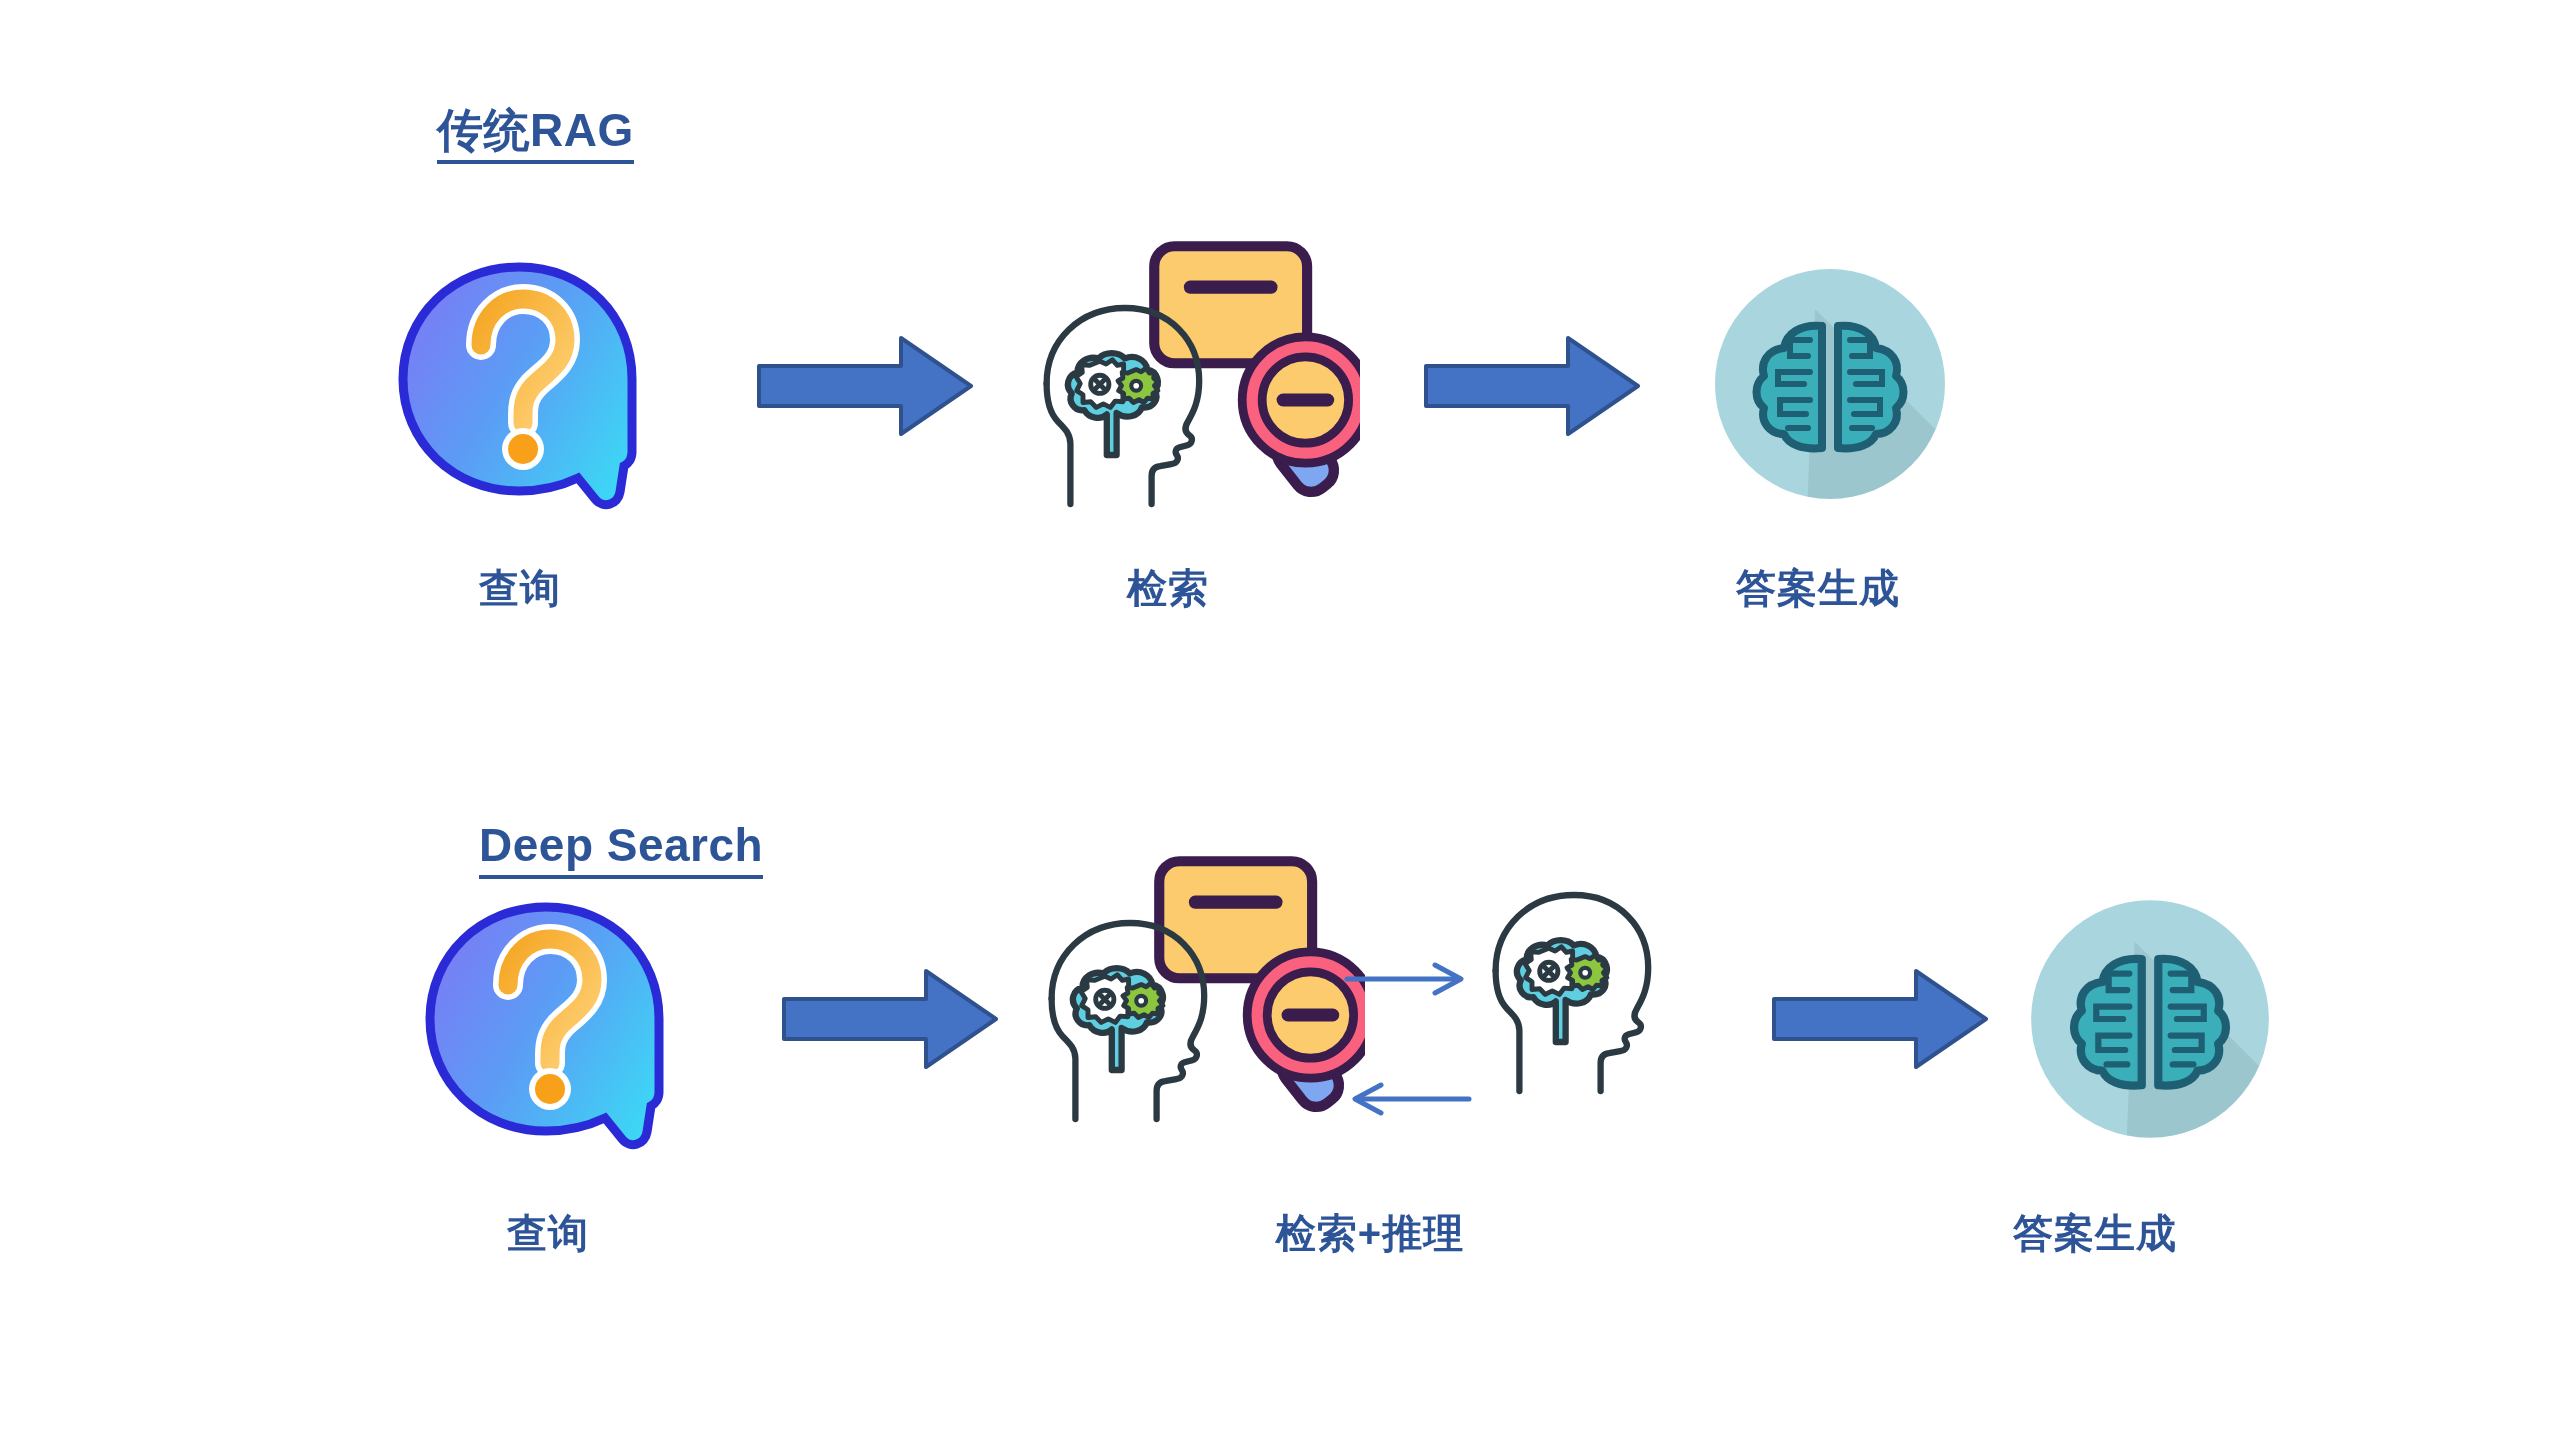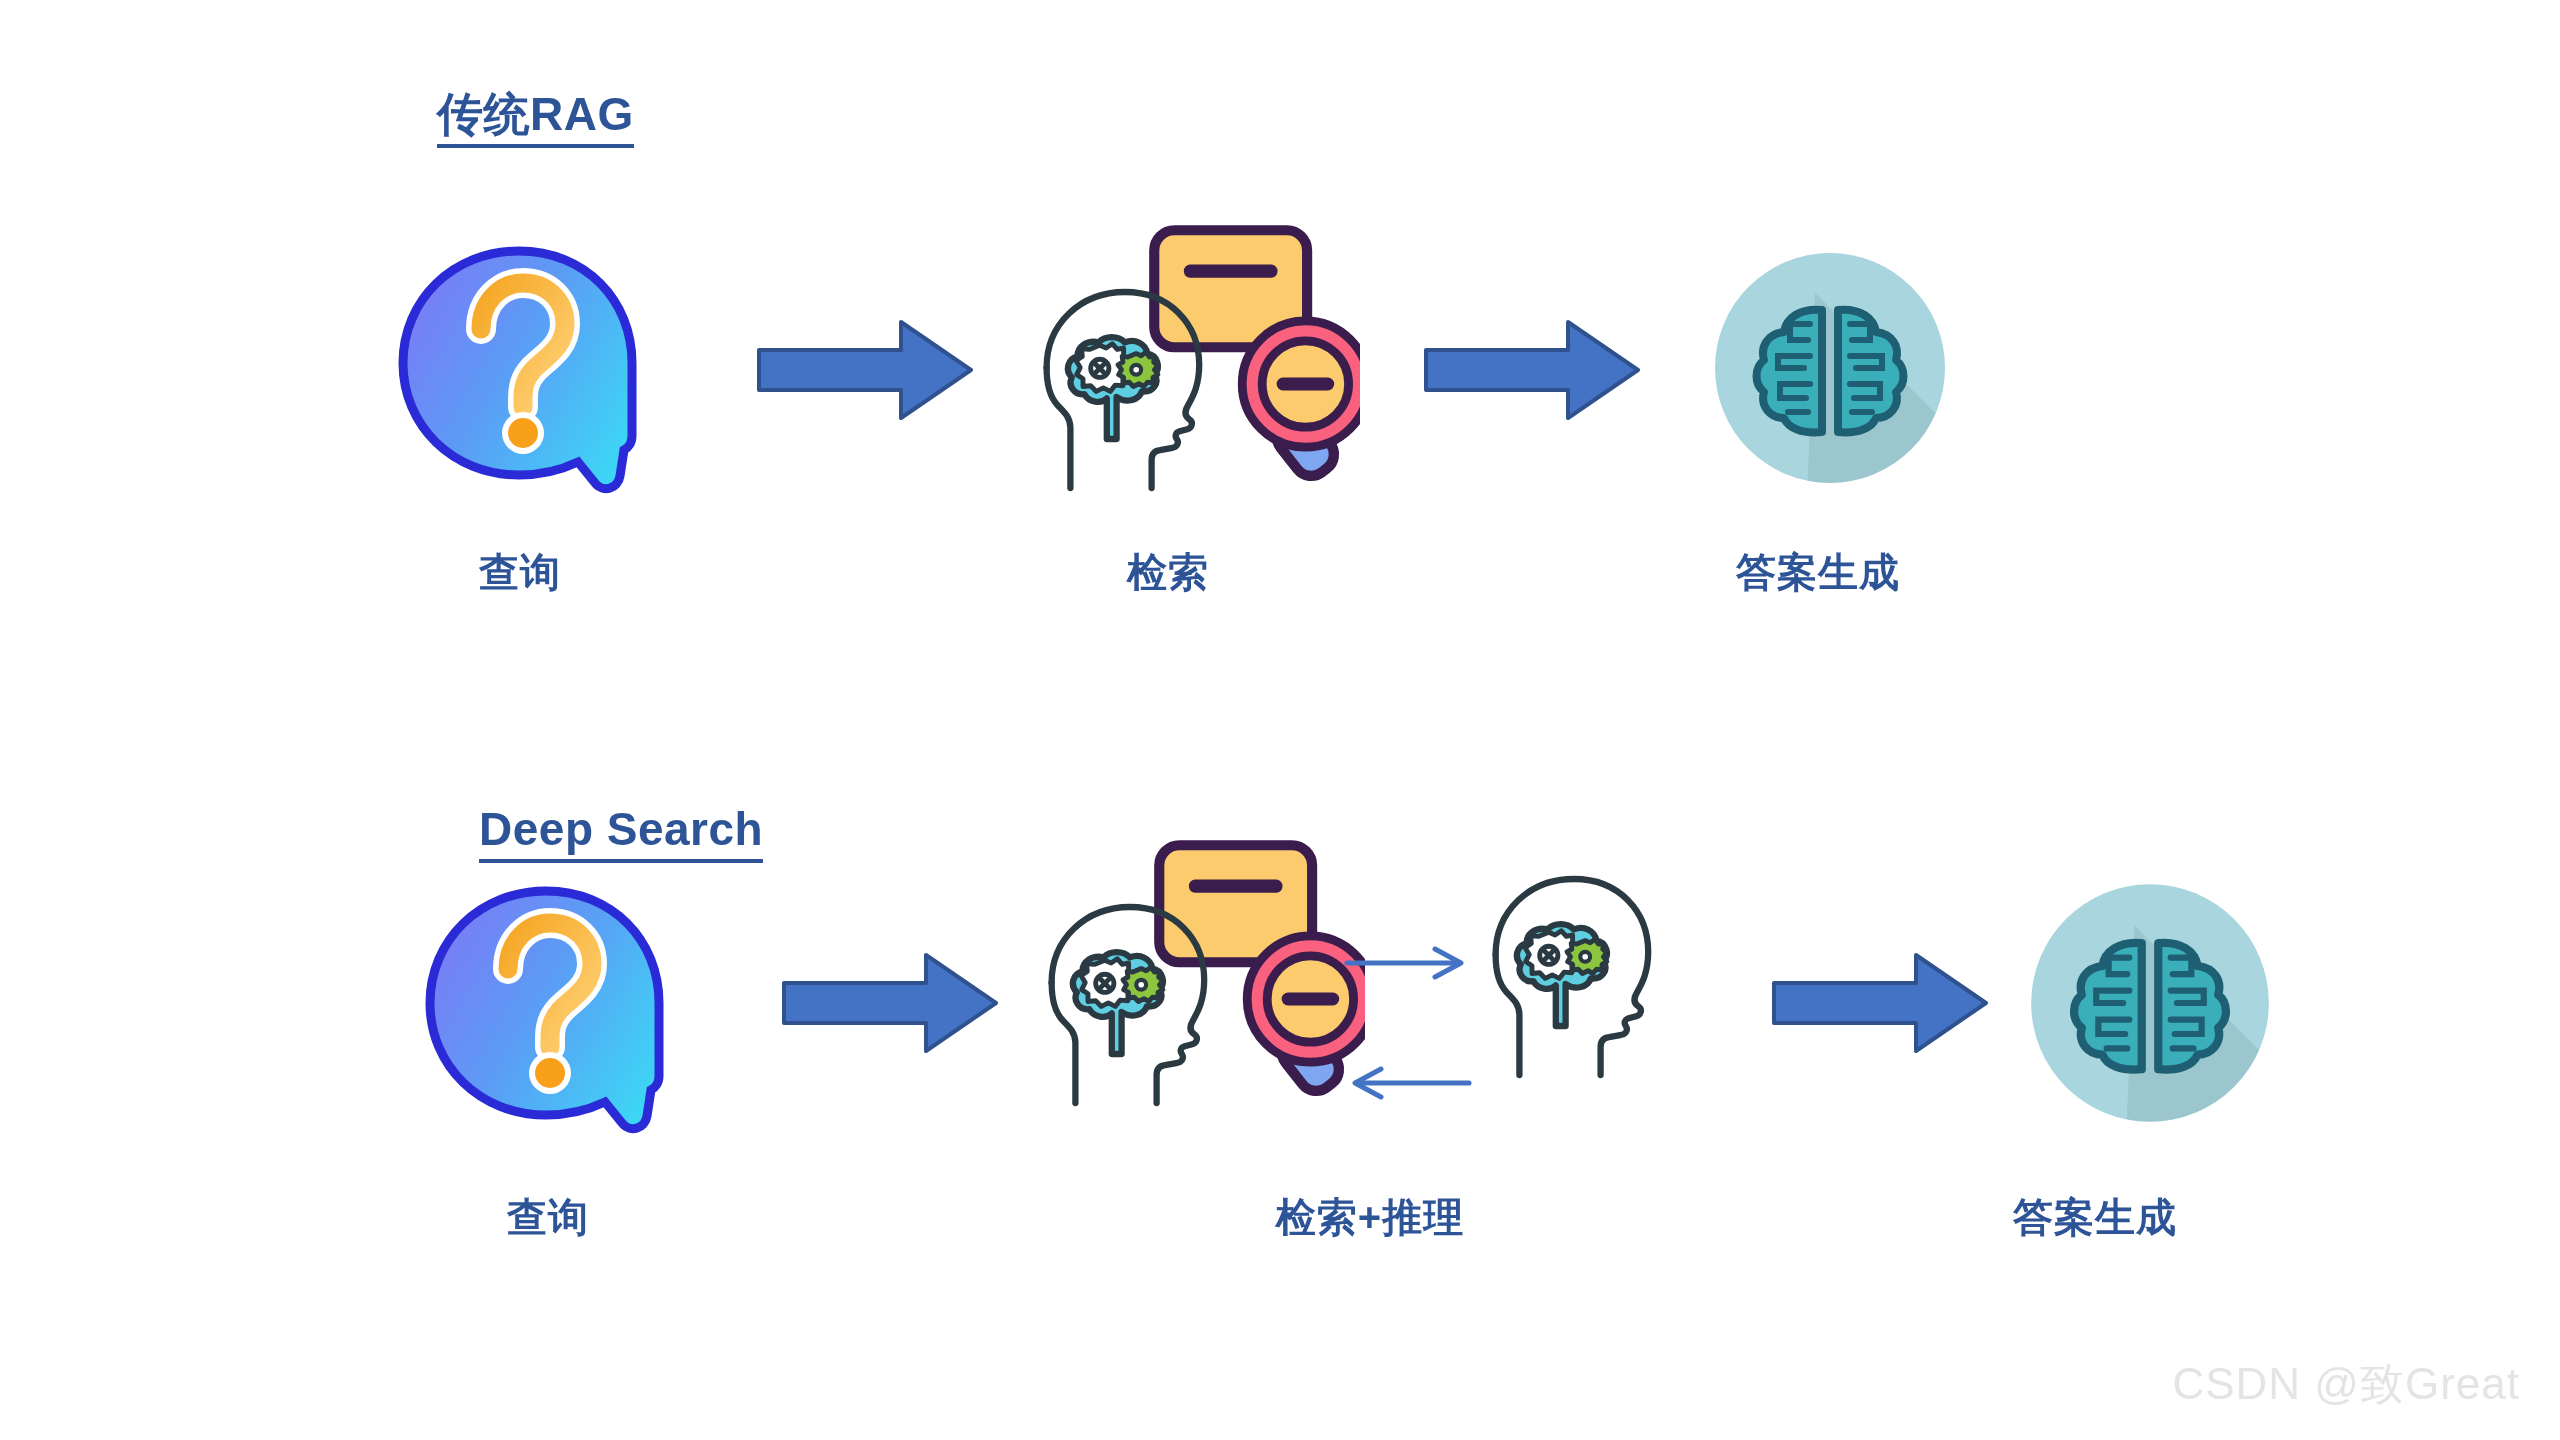--- a/index.html
+++ b/index.html
@@ -10,21 +10,21 @@
   body {
     width: 2560px;
     height: 1440px;
     position: relative;
     overflow: hidden;
     font-family: "Liberation Sans", "DejaVu Sans", sans-serif;
   }
 
   .canvas {
     position: absolute;
-    left: 0; top: 0;
+    left: 0; top: 16px;
     width: 2560px;
     height: 1392px;
   }
 
   
   .section-title {
     position: absolute;
     color: #2E5498;
     font-weight: bold;
     font-size: 46px;
@@ -308,15 +308,14 @@
     </svg>
   </div>
 
   <div class="node" style="left:2150px; top:1005px;">
     <svg width="248" height="248" viewBox="0 0 240 240">
       <use href="#icon-brain-circle"></use>
     </svg>
   </div>
   <div class="step-caption" style="left:2095px; top:1190px;">答案生成</div>
 
-  <div class="wm-csdn">CSDN @致Great</div>
 
 </div>
 
 </body></html>

